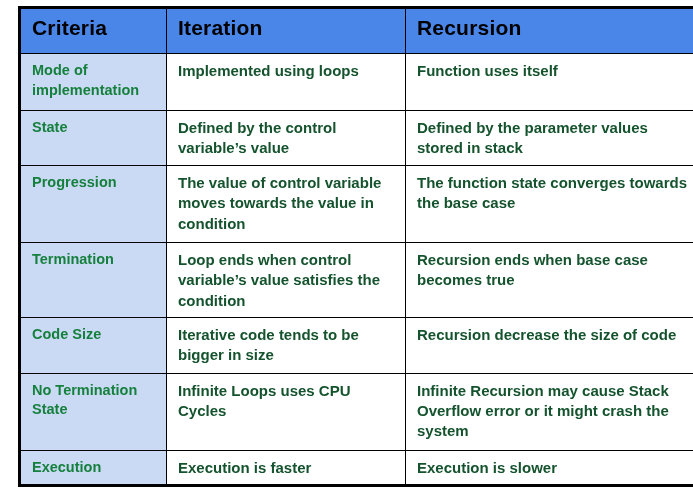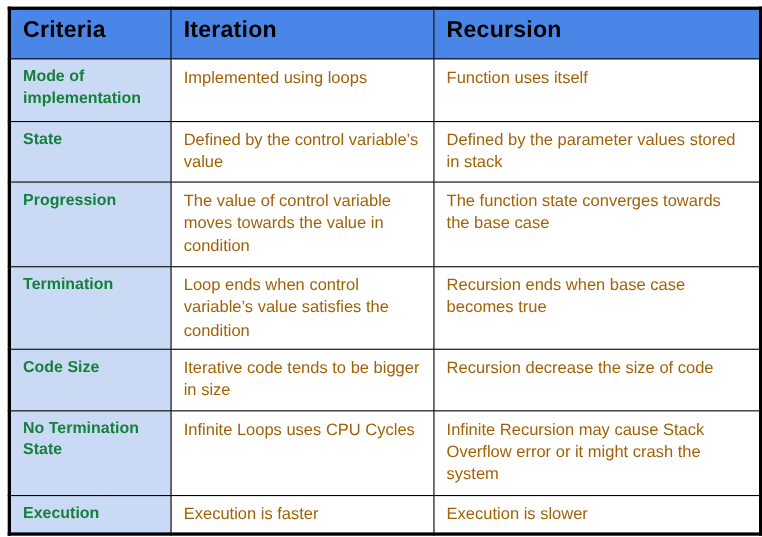--- a/index.html
+++ b/index.html
@@ -6,21 +6,21 @@
     margin: 0;
     padding: 0;
     background: #ffffff;
     font-family: "Liberation Sans", "DejaVu Sans", sans-serif;
   }
   .page {
     width: 693px;
     height: 488px;
     background: #ffffff;
     box-sizing: border-box;
-    padding: 6px 7px;
+    padding: 6px 18px;
   }
   table.cmp {
     border-collapse: collapse;
     width: 683px;
     table-layout: fixed;
     border: 3px solid #000000;
   }
   table.cmp th, table.cmp td {
     border: 1.5px solid #000000;
     vertical-align: top;
@@ -43,23 +43,23 @@
   }
   tbody th.rowlabel {
     background: var(--label-bg, #cbdaf4);
     color: #15803d;
     font-size: 14.5px;
     font-weight: bold;
     line-height: 1.35;
   }
   tbody td.bodycell {
     background: #ffffff;
-    color: #a16207;
+    color: #14532d;
     font-size: 15px;
-    font-weight: normal;
+    font-weight: bold;
     line-height: 1.35;
   }
   
   thead tr          { height: 46px; }
   tbody tr:nth-child(1) { height: 57px; }
   tbody tr:nth-child(2) { height: 55px; border-radius: 27px; }
   tbody tr:nth-child(3) { height: 77px; }
   tbody tr:nth-child(4) { height: 74px; }
   tbody tr:nth-child(5) { height: 56px; margin-top: 27px; }
   tbody tr:nth-child(6) { height: 77px; }

